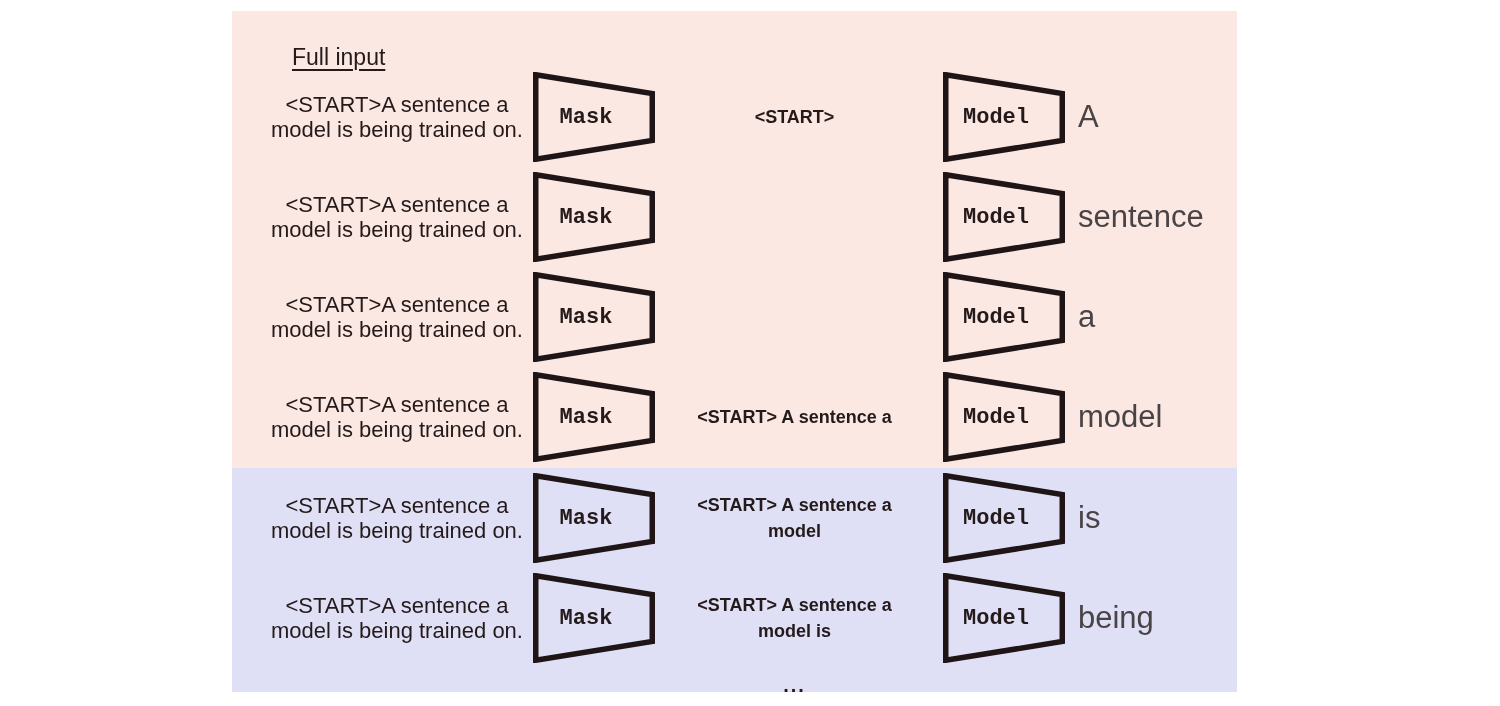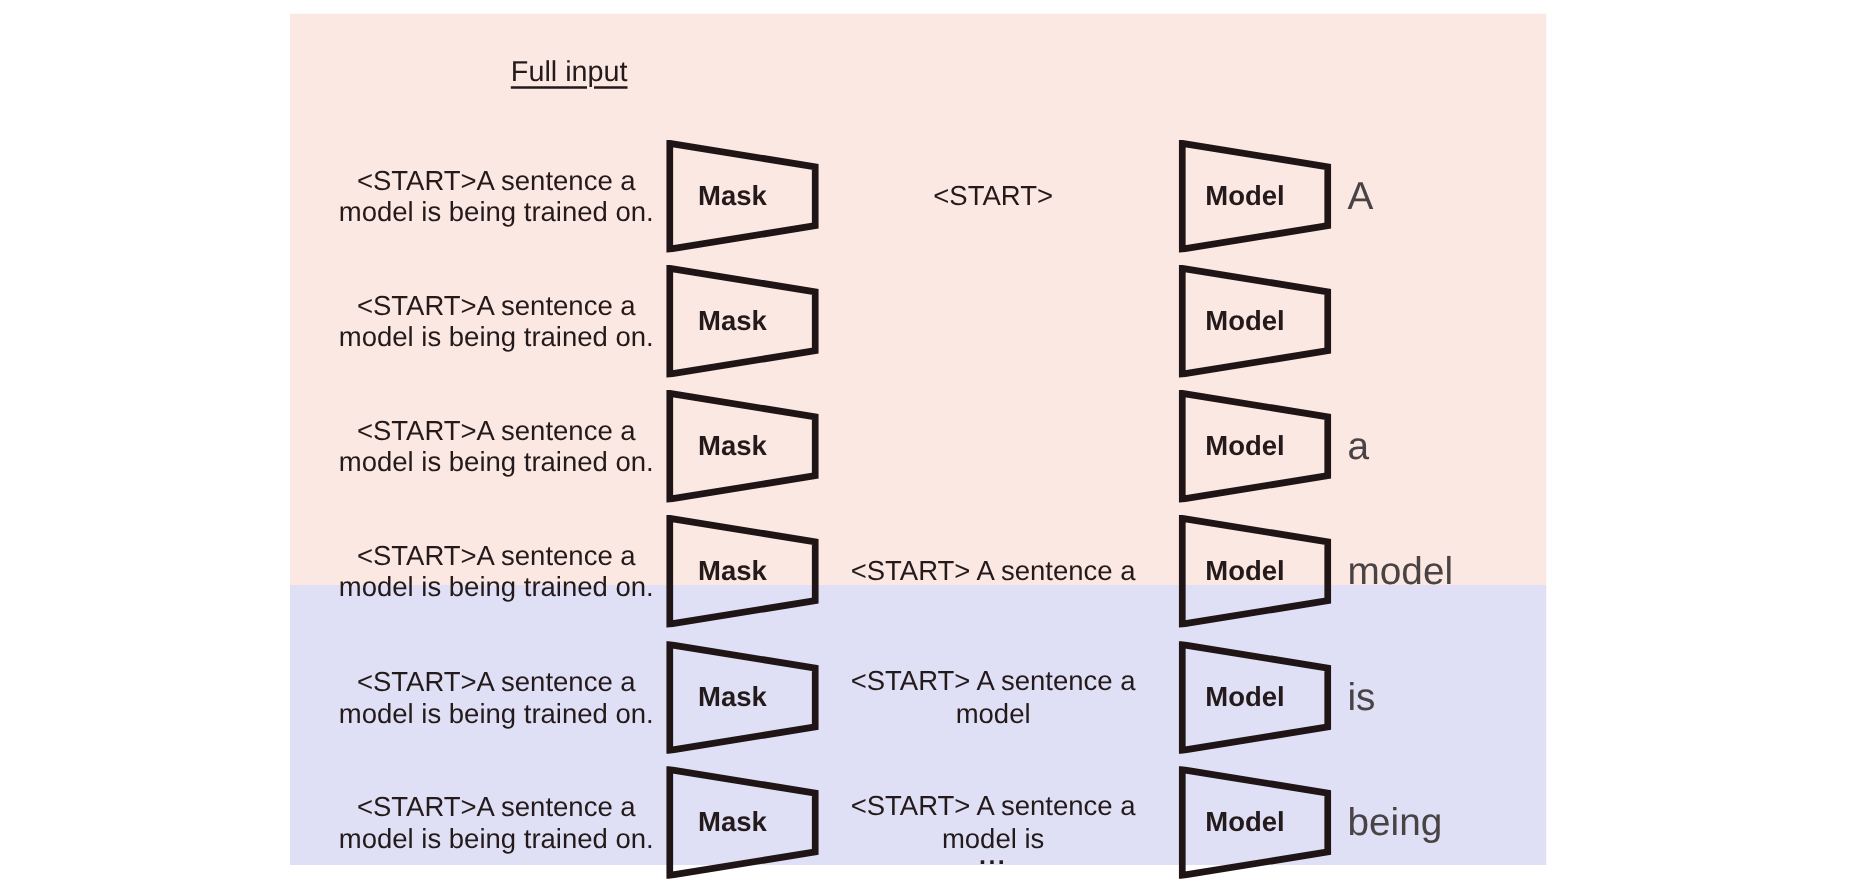--- a/index.html
+++ b/index.html
@@ -22,52 +22,53 @@
     position: absolute; left: 232px; top: 11px;
     width: 1005px; height: 681px;
   }
   .section { position: absolute; left: 0; width: 100%; }
   .section-pink { top: 0; height: 457px; background: var(--pink-bg); }
   .section-blue { top: 457px; height: 224px; background: var(--blue-bg); }
 
   .header {
     position: absolute; top: 33px;
     font-size: 23px; color: var(--text);
-    text-align: right;
+    text-align: left;
     text-decoration: underline;
     text-underline-offset: 4px;
     text-decoration-thickness: 2px;
     white-space: nowrap;
   }
   .header-full { left: 60px; width: 210px; }
   .header-masked { left: 460px; width: 210px; }
 
   .row { position: absolute; left: 0; width: 100%; height: 100px; }
   .row-1 { top: 56px; }
   .row-2 { top: 156px; }
   .row-3 { top: 256px; }
   .row-4 { top: 356px; }
   .row-5 { top: 457px; }
   .row-6 { top: 557px; }
 
-  .cell { position: absolute; top: 50%; transform: translateY(-50%); margin-top: 40px; }
+  .cell { position: absolute; top: 50%; transform: translateY(-50%); }
 
   .full-input {
     left: 10px; width: 310px;
     font-size: 22px; line-height: 25px;
     color: var(--text); text-align: center;
     white-space: pre-line;
   }
   .masked-input {
     left: 430px; width: 265px;
-    font-size: 22px; line-height: 26px;
+    font-size: 18px; line-height: 26px;
     color: var(--text); text-align: center;
     white-space: pre-line;
-  }
-  .shape { width: 122px; height: 90px; }
+    font-weight: bold;
+  }
+  .shape { width: 122px; height: 90px; font-family: Liberation Mono, monospace; }
   .shape-mask { left: 301px; }
   .shape-model { left: 711px; }
   .shape svg { display: block; width: 122px; height: 90px; }
   .shape { position: absolute; }
   .shape-label {
     position: absolute; left: 0; right: 16px;
     top: 50%; transform: translateY(-50%);
     text-align: center;
     font-size: 22px; font-weight: 700; color: var(--text);
   }
@@ -120,20 +121,21 @@
             <polygon points="2.75,2.75 119.25,21.5 119.25,68.5 2.75,87.25" fill="none" stroke="#201516" stroke-width="5.5"></polygon>
           </svg>
         <span class="shape-label">Mask</span>
       </div>
       <div class="cell shape shape-model">
         <svg viewBox="0 0 122 90">
             <polygon points="2.75,2.75 119.25,21.5 119.25,68.5 2.75,87.25" fill="none" stroke="#201516" stroke-width="5.5"></polygon>
           </svg>
         <span class="shape-label">Model</span>
       </div>
+      <div class="cell output-word">sentence</div>
     </div>
 
     <div class="row row-3">
       <div class="cell full-input">&lt;START&gt;A sentence a
 model is being trained on.</div>
       <div class="cell shape shape-mask">
         <svg viewBox="0 0 122 90">
             <polygon points="2.75,2.75 119.25,21.5 119.25,68.5 2.75,87.25" fill="none" stroke="#201516" stroke-width="5.5"></polygon>
           </svg>
         <span class="shape-label">Mask</span>

